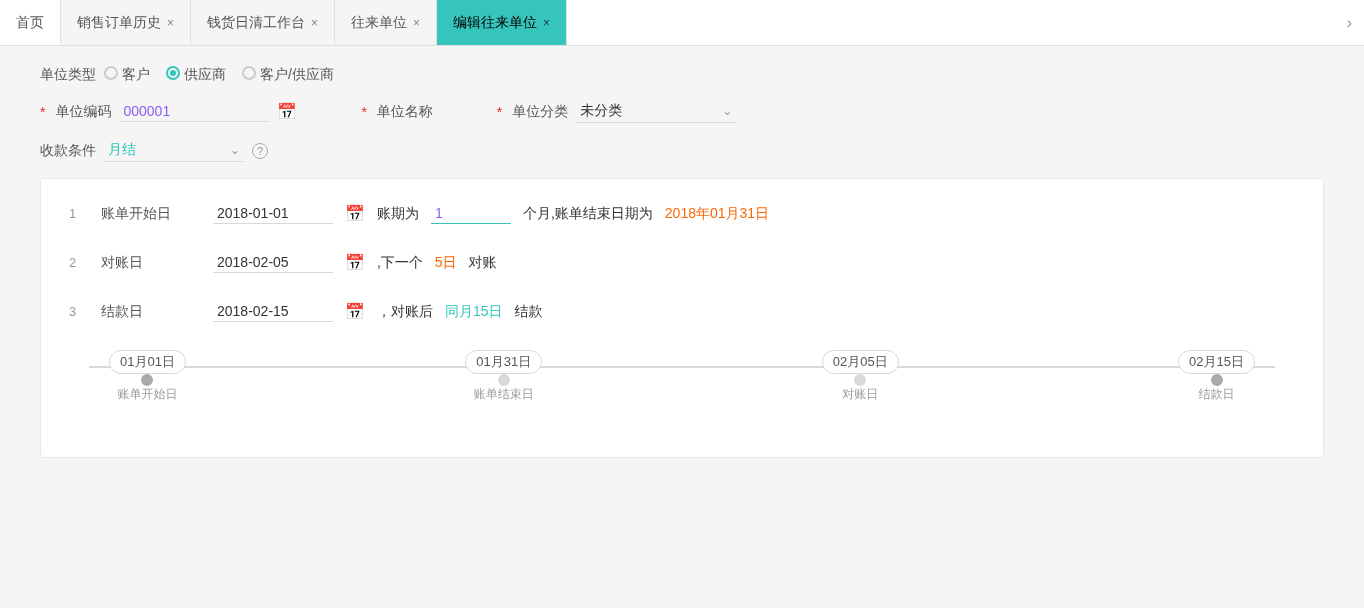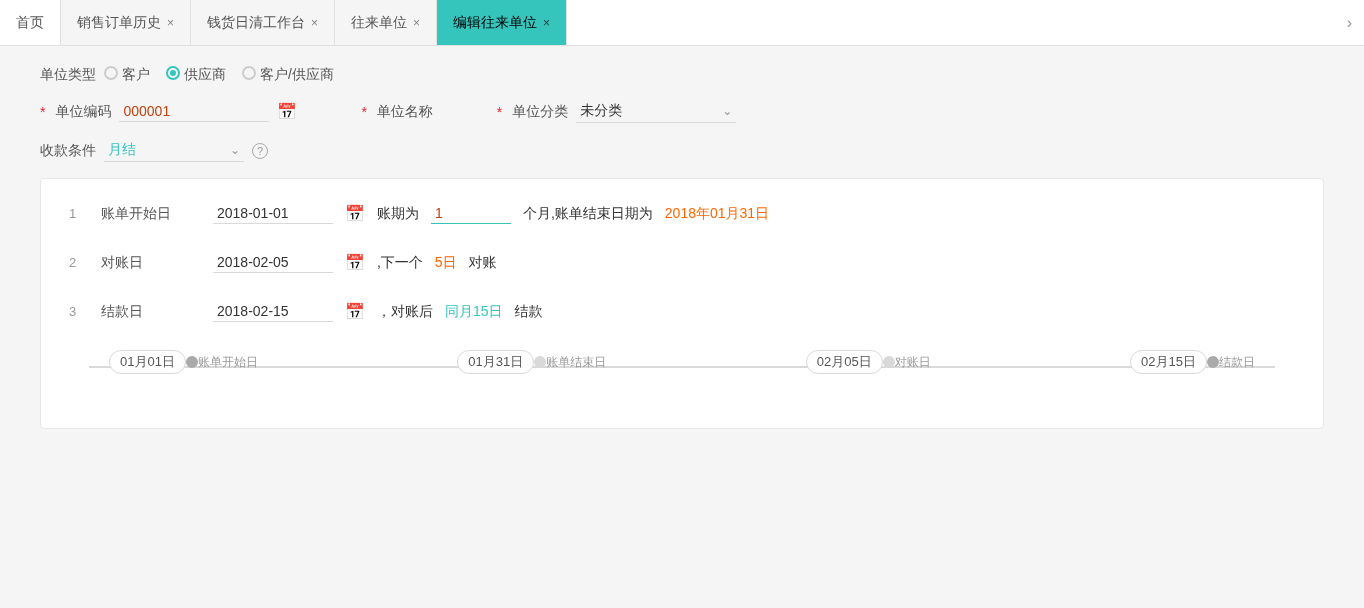--- a/index.html
+++ b/index.html
@@ -109,21 +109,21 @@
       background: #36c5bd;
     }
 
     
     .input-field {
       border: none;
       border-bottom: 1px solid #d9d9d9;
       outline: none;
       font-size: 14px;
       padding: 2px 4px;
-      color: #c2410c;
+      color: #8b5cf6;
       background: transparent;
       width: 150px;
     }
     .input-field.wide { width: 200px; }
     .input-field.narrow { width: 80px; border-bottom-color: #36c5bd; }
 
     .calendar-icon {
       color: #36c5bd;
       cursor: pointer;
       font-size: 16px;
@@ -229,21 +229,21 @@
     }
     .timeline-dots {
       display: flex;
       justify-content: space-between;
       width: 100%;
       position: relative;
       z-index: 1;
     }
     .timeline-point {
       display: flex;
-      flex-direction: row;
+      flex-direction: column;
       align-items: center;
       gap: 0;
     }
     .timeline-dot {
       width: 12px;
       height: 12px;
       border-radius: 50%;
       background: #d9d9d9;
       border: 2px solid #d9d9d9;
     }

